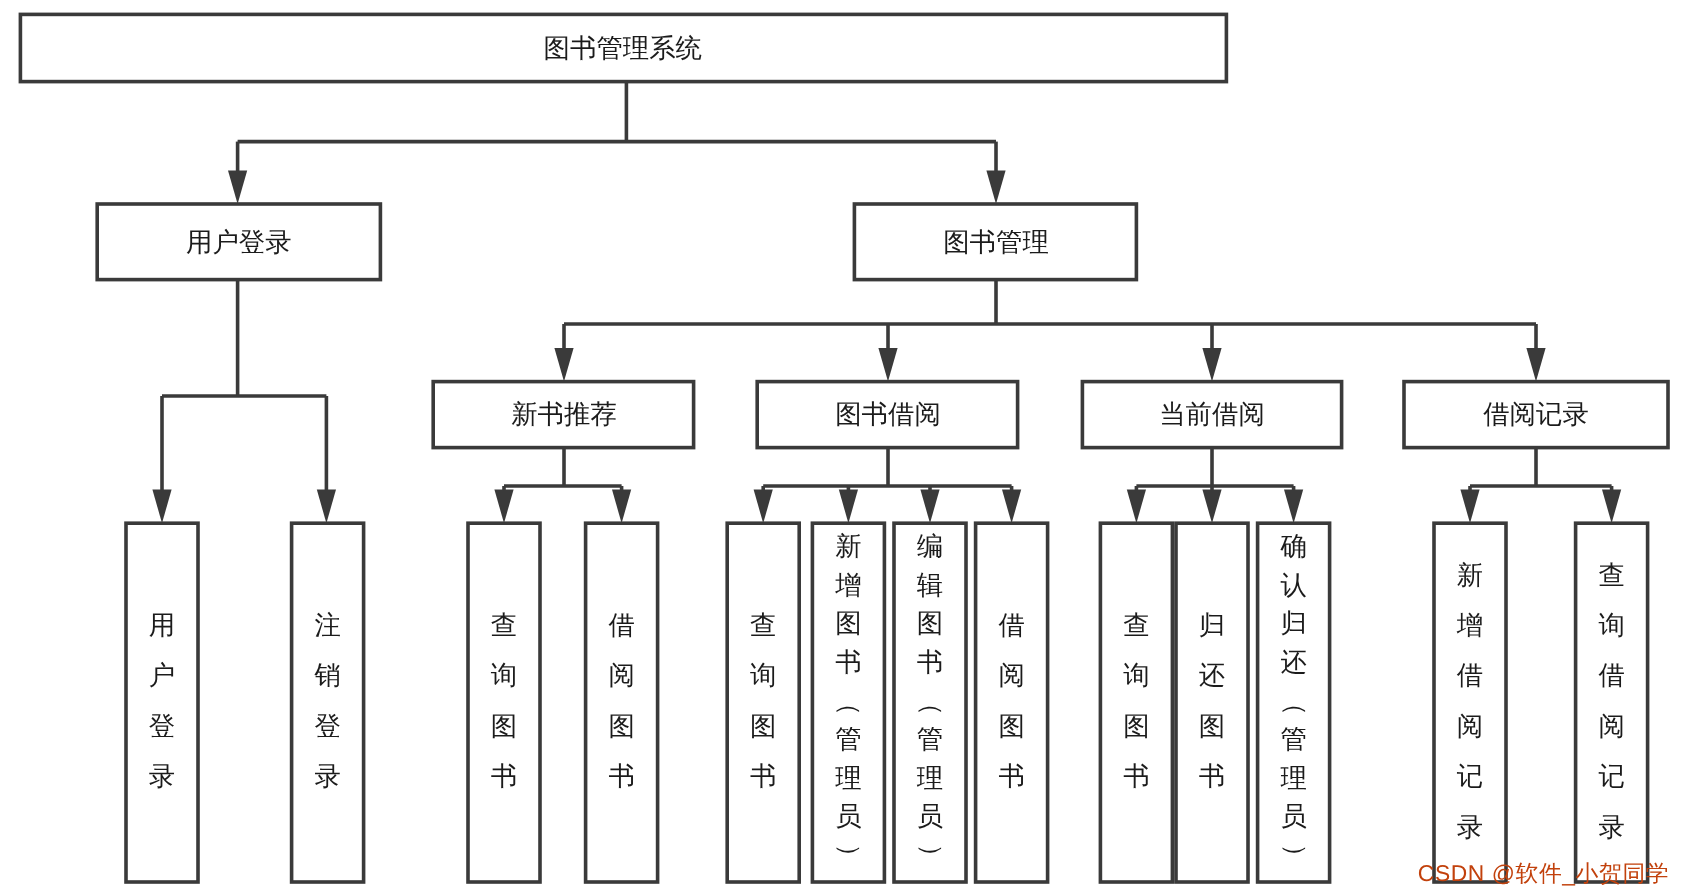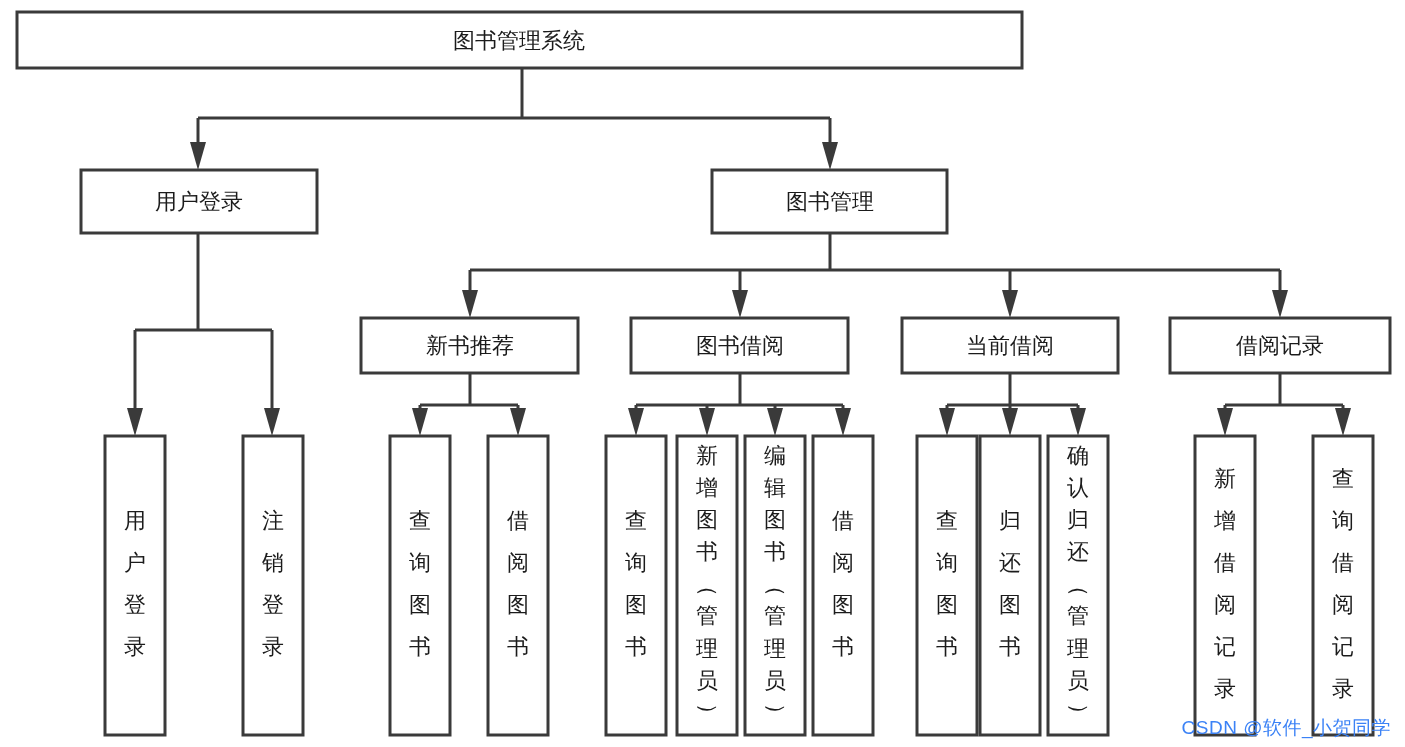--- a/index.html
+++ b/index.html
@@ -57,21 +57,21 @@
     font-size: 22px;
     fill: #1b1b1b;
     text-anchor: middle;
   }
   .watermark {
     position: absolute;
     right: 8px;
     bottom: 6px;
     font-family: "Liberation Sans", "DejaVu Sans", sans-serif;
     font-size: 19px;
-    color: #3b82f6;
+    color: #c2410c;
     white-space: nowrap;
     pointer-events: none;
     letter-spacing: 0.5px;
   }
 </style>
 </head>
 <body>
 
 <div id="diagram-root">
 

